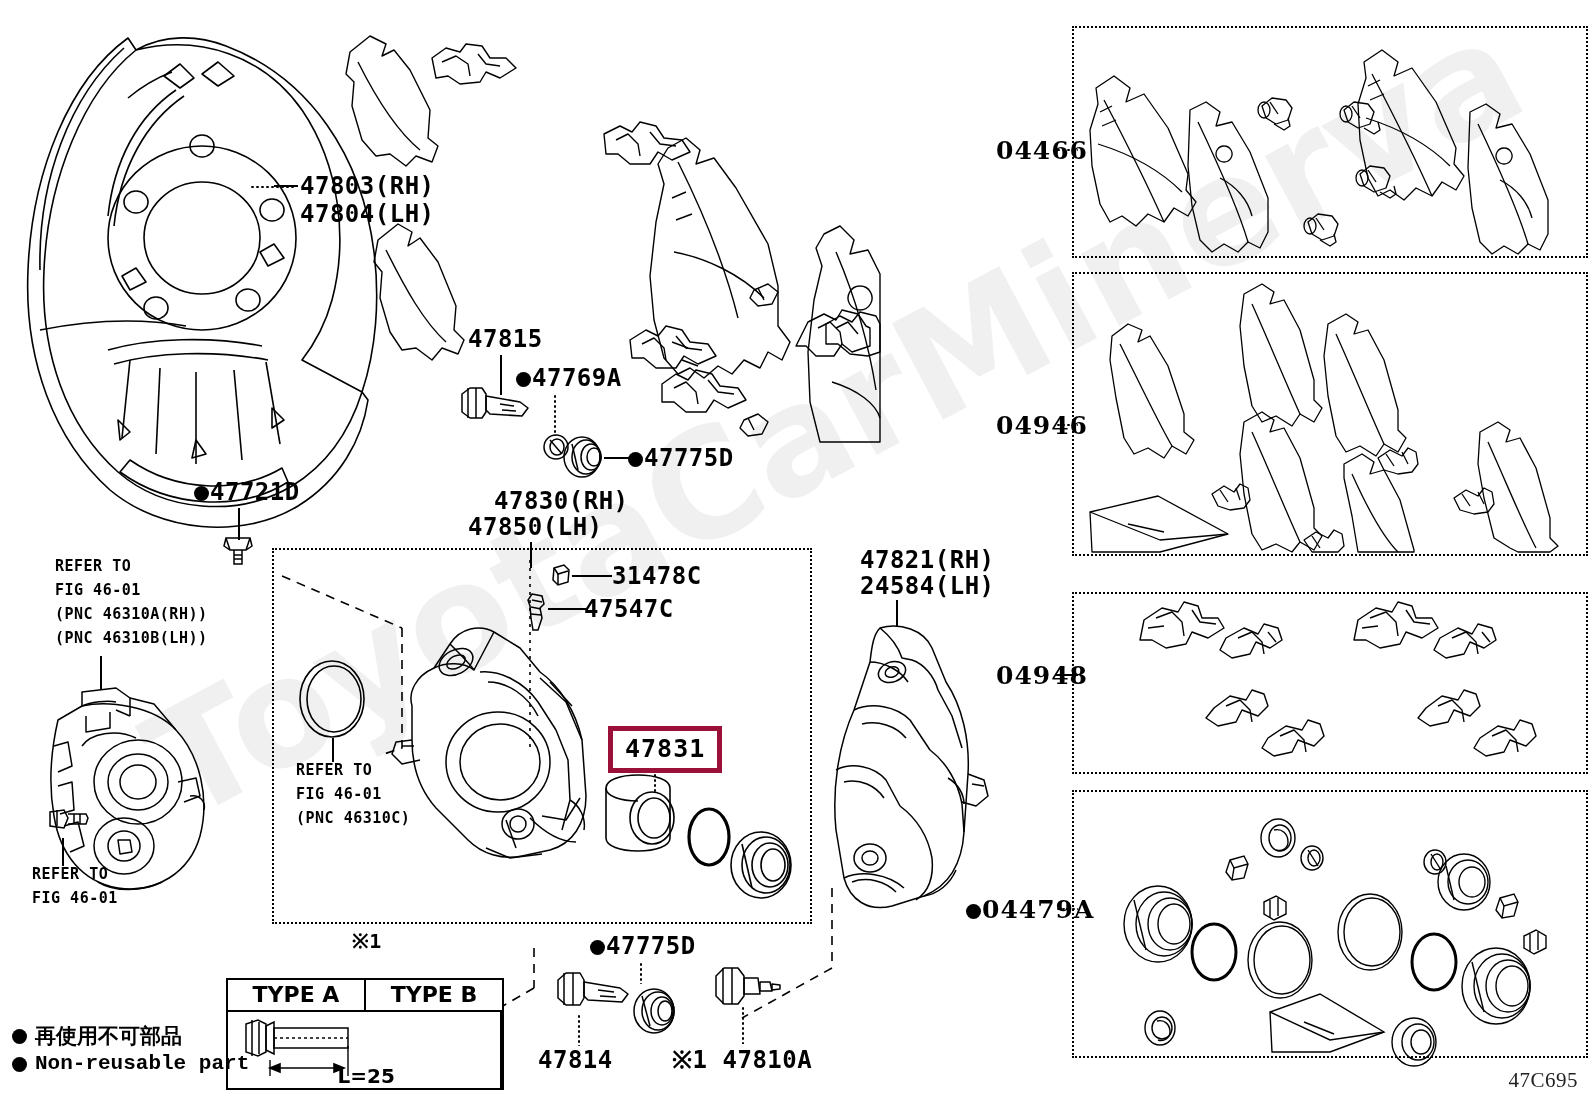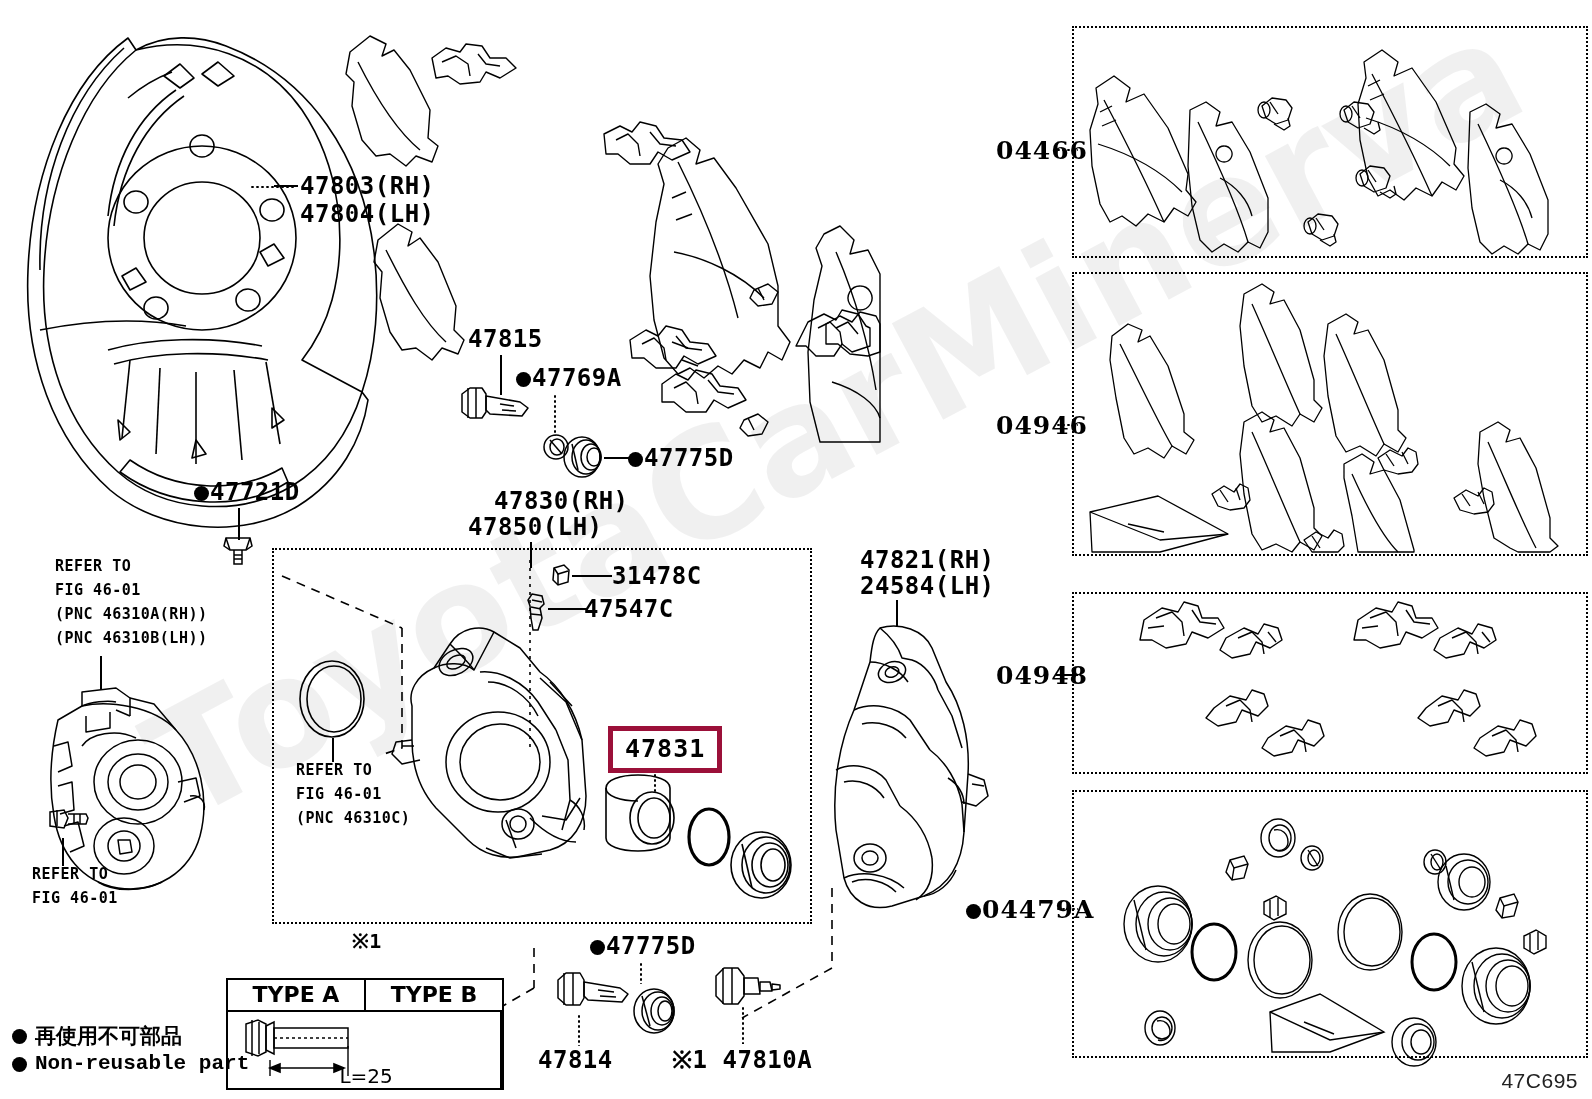--- a/index.html
+++ b/index.html
@@ -46,30 +46,30 @@
   
   .typetable{position:absolute;z-index:22;border:2px solid #000;background:#fff;}
   .typetable .hdr{display:flex;border-bottom:2px solid #000;}
   .typetable .hdr div{flex:1;text-align:center;font-size:22px;font-weight:700;
     font-family:"DejaVu Sans","Liberation Sans",sans-serif;padding:2px 0 3px;}
   .typetable .hdr div:first-child{border-right:2px solid #000;}
   .typetable .body{display:flex;height:78px;}
   .typetable .body .cell{flex:1;position:relative;}
   .typetable .body .cell:first-child{border-right:2px solid #000;}
   .lenlabel{position:absolute;bottom:2px;left:50%;transform:translateX(-46%);
-    font-size:20px;font-weight:400;font-family:"DejaVu Sans","Liberation Sans",sans-serif;text-align:right;}
+    font-size:20px;font-weight:700;font-family:"DejaVu Sans","Liberation Sans",sans-serif;text-align:right;}
 
   
   .legend{position:absolute;z-index:25;font-size:21px;line-height:1.35;font-weight:700;}
   .legend .row{display:flex;align-items:center;gap:7px;}
   .legend .jp{font-family:"DejaVu Sans","Liberation Sans",sans-serif;}
   .legend .en{font-family:Liberation Mono, monospace;}
 
   .figcode{position:absolute;right:14px;bottom:6px;z-index:25;
-    font-family:Liberation Sans, sans-serif;font-size:21px;color:#222;letter-spacing:.5px;}
+    font-family:Liberation Serif, serif;font-size:21px;color:#222;letter-spacing:.5px;}
 
   svg.art{position:absolute;z-index:10;overflow:visible;}
   svg.art *{vector-effect:non-scaling-stroke;}
 </style>
 </head>
 <body>
 
 <div id="stage">
 
   <div class="watermark">

